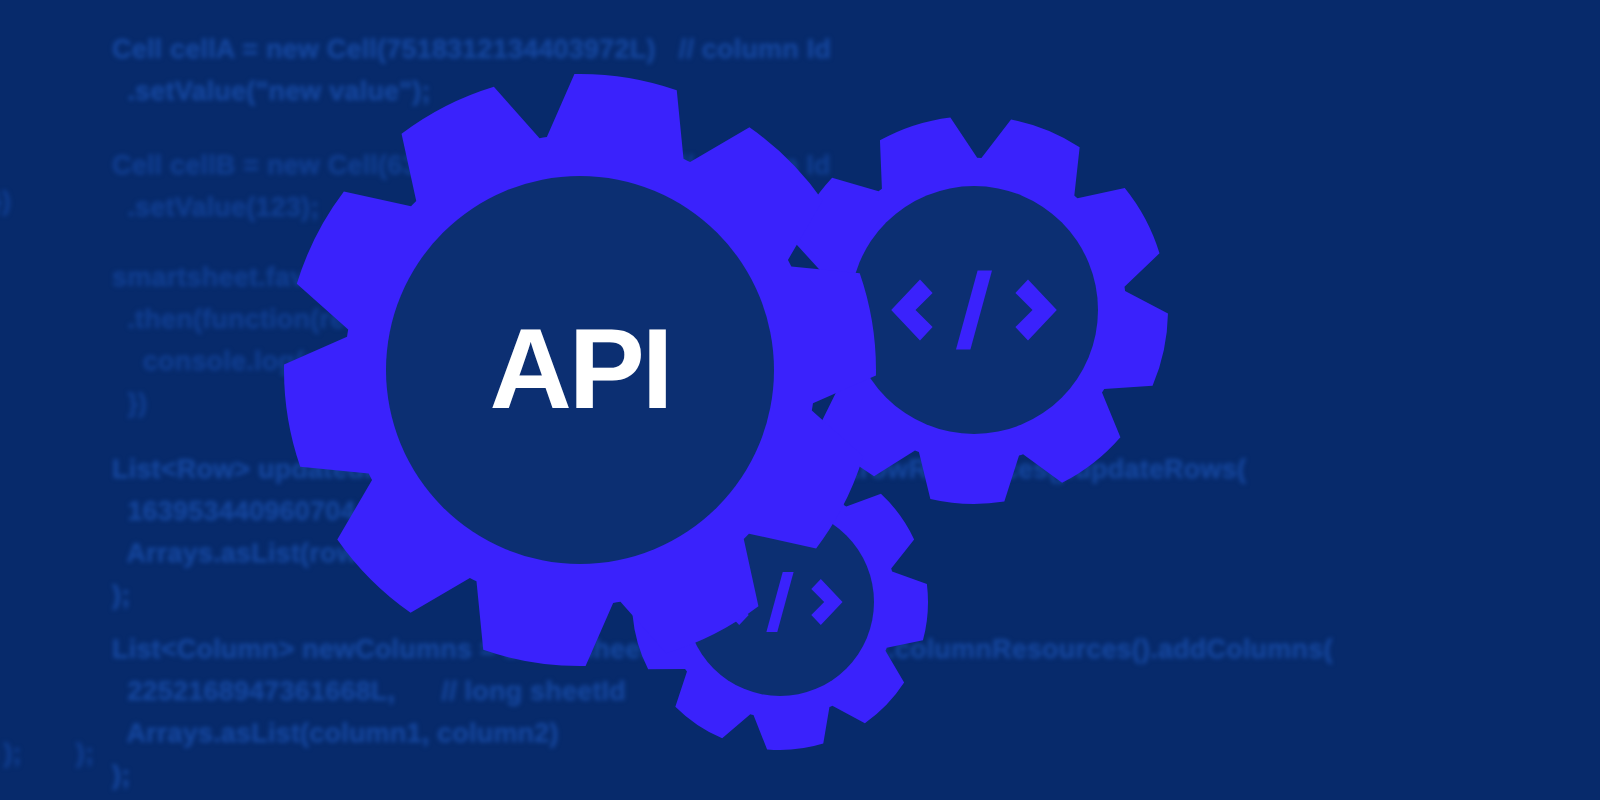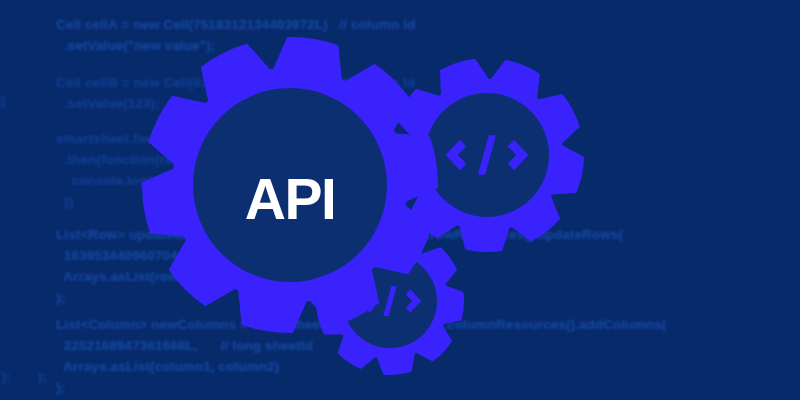--- a/index.html
+++ b/index.html
@@ -63,21 +63,20 @@
     display: flex;
     align-items: center;
     justify-content: center;
     color: #ffffff;
     font-family: "Liberation Sans", sans-serif;
     font-weight: bold;
     font-size: 57px;
     letter-spacing: -1.5px;
     line-height: 1;
     pointer-events: none;
-    margin-top: 14px;
     -webkit-font-smoothing: antialiased;
   }
 </style>
 </head>
 <body>
 
 <div id="stage" style="background: rgb(7, 42, 107);">
 
   <div id="code-layer">
       <div class="code-block bright" style="left: 56px; top: 14px;"><span class="code-line">Cell cellA = new Cell(7518312134403972L)   // column Id</span><span class="code-line">  .setValue("new value");</span></div>

